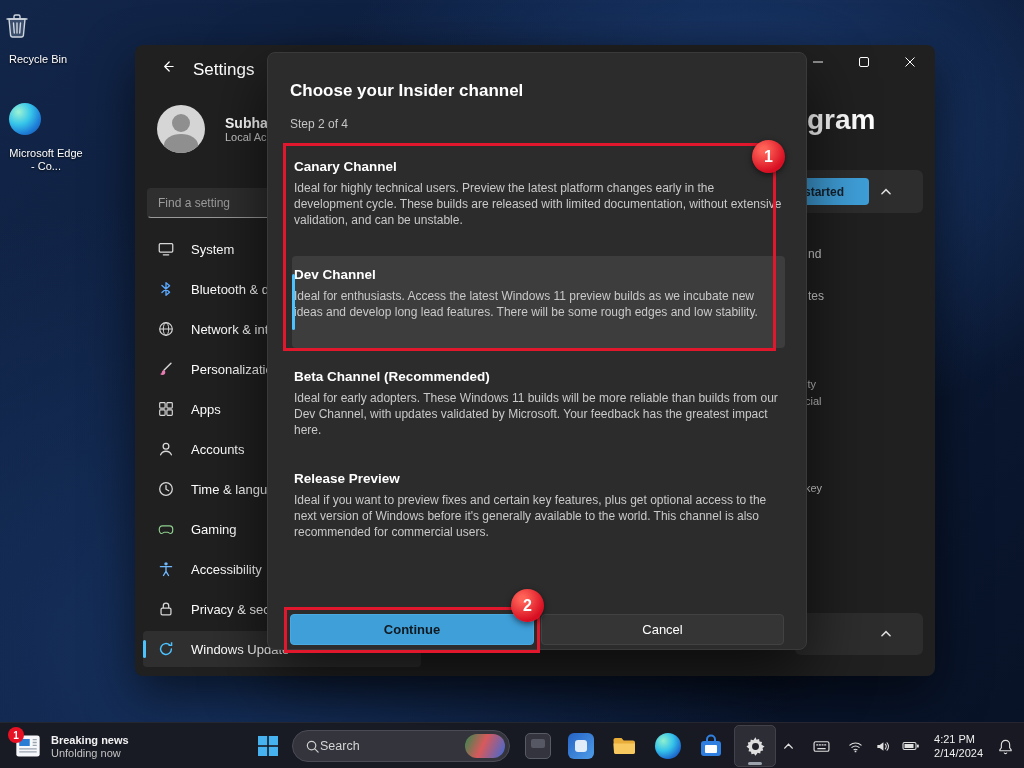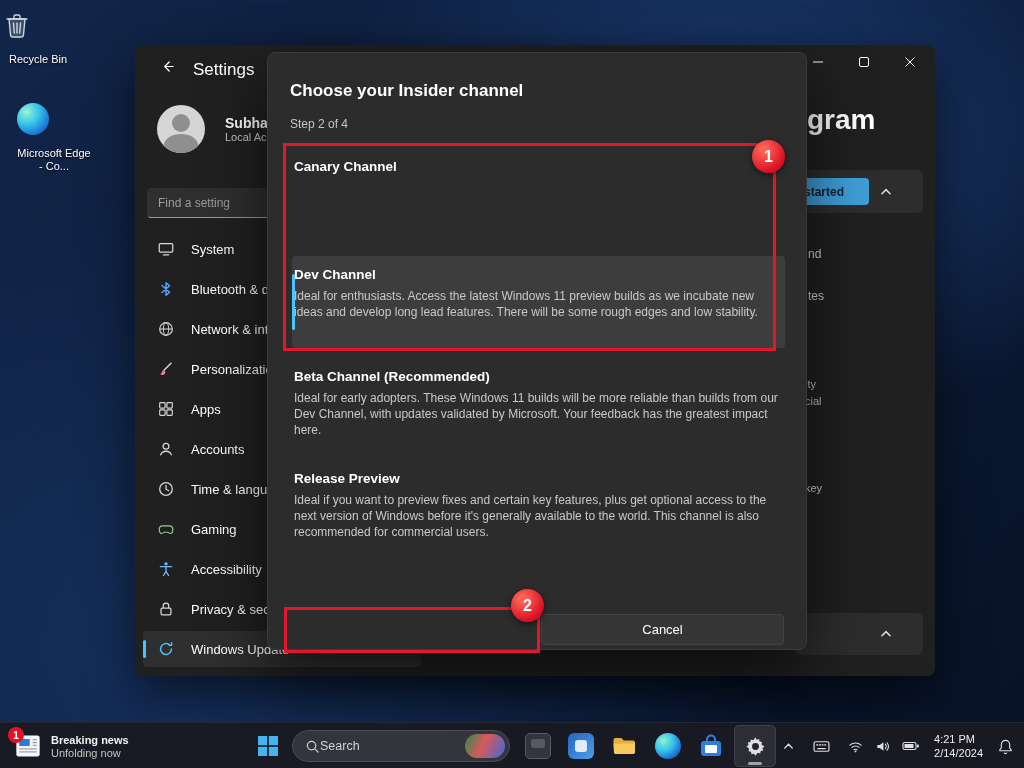--- a/index.html
+++ b/index.html
@@ -123,21 +123,21 @@
   <div class="desk-icon" style="left:0;top:8px;">
     <div class="glyph">
       <svg viewBox="0 0 32 32" width="32" height="32">
           <path d="M8 10h16l-1.6 16.5a2 2 0 0 1-2 1.5H11.6a2 2 0 0 1-2-1.5z" fill="rgba(180,195,210,.25)" stroke="#cfd6de" stroke-width="1.4"></path>
           <path d="M6 10h20M13 10V7.5A1.5 1.5 0 0 1 14.5 6h3A1.5 1.5 0 0 1 19 7.5V10M12.5 14l.8 10M19.5 14l-.8 10M16 14v10" stroke="#cfd6de" stroke-width="1.4" fill="none" stroke-linecap="round"></path>
         </svg>
     </div>
     <div class="lbl">Recycle Bin</div>
   </div>
 
-  <div class="desk-icon" style="left:16px;top:102px;">
+  <div class="desk-icon" style="left:8px;top:102px;">
     <div class="glyph">
         <div class="edge-ball"></div>
       </div>
     <div class="lbl">Microsoft Edge - Co...</div>
   </div>
 
   <div class="win">
     <div class="titlebar">
       <div class="back-btn">
         <svg viewBox="0 0 16 16" width="15" height="15">
@@ -296,20 +296,21 @@
         <path d="M2.5 7.5 6 4l3.5 3.5" stroke="#dcdcdc" fill="none" stroke-width="1.3" stroke-linecap="round"></path>
       </svg>
   </div>
 
   <div class="dialog">
     <div class="dlg-title">Choose your Insider channel</div>
     <div class="dlg-step">Step 2 of 4</div>
 
     <div class="option opt1">
       <h3>Canary Channel</h3>
+      <p>Ideal for highly technical users. Preview the latest platform changes early in the development cycle. These builds are released with limited documentation, without extensive validation, and can be unstable.</p>
     </div>
     <div class="option opt2">
       <h3>Dev Channel</h3>
       <p>Ideal for enthusiasts. Access the latest Windows 11 preview builds as we incubate new ideas and develop long lead features. There will be some rough edges and low stability.</p>
     </div>
     <div class="option opt3">
       <h3>Beta Channel (Recommended)</h3>
       <p>Ideal for early adopters. These Windows 11 builds will be more reliable than builds from our Dev Channel, with updates validated by Microsoft. Your feedback has the greatest impact here.</p>
     </div>
     <div class="option opt4">
@@ -317,20 +318,21 @@
       <p>Ideal if you want to preview fixes and certain key features, plus get optional access to the next version of Windows before it's generally available to the world. This channel is also recommended for commercial users.</p>
     </div>
 
     <div class="anno anno-1">
       <div class="anno-badge">1</div>
     </div>
     <div class="anno anno-2">
       <div class="anno-badge">2</div>
     </div>
 
+    <button class="dlg-btn btn-continue">Continue</button>
     <button class="dlg-btn btn-cancel">Cancel</button>
   </div>
 
   <div class="taskbar">
 
     <div class="widget">
       <div class="widget-icon">
         <div class="widget-badge">1</div>
         <svg viewBox="0 0 24 24" width="28" height="28">
             <rect x="2" y="3" width="20" height="18" rx="2" fill="#f5f7fa"></rect>

